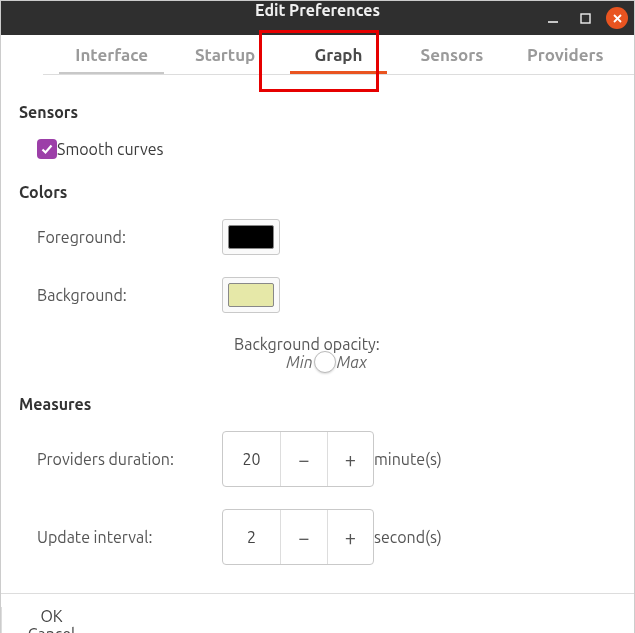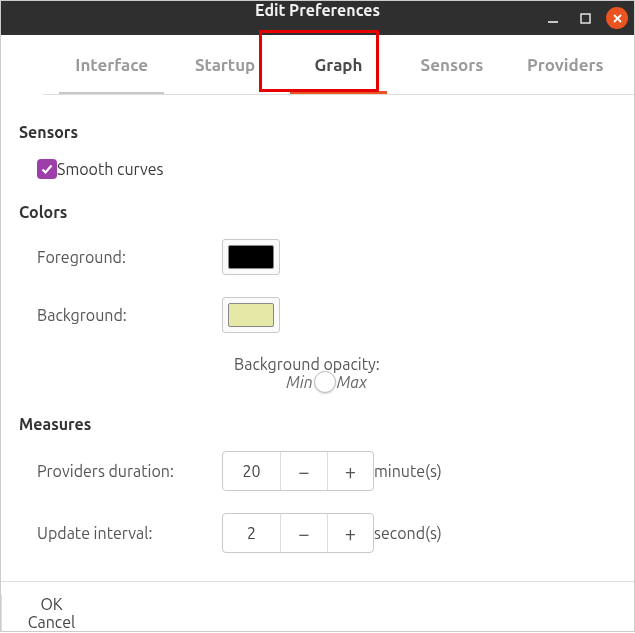--- a/index.html
+++ b/index.html
@@ -49,21 +49,21 @@
     background: #e95420;
     border-radius: 50%;
     color: #fff;
     width: 22px;
     height: 22px;
   }
   .tabs {
     display: flex;
     border-bottom: 1px solid #ddd;
     padding: 0 12px;
-    height: 60px;
+    height: 40px;
     align-items: stretch;
     margin-left: 42px;
   }
   .tab {
     flex: 1;
     display: flex;
     align-items: center;
     justify-content: center;
     color: #9a9a9a;
     font-weight: 600;
@@ -168,21 +168,21 @@
     border-radius: 50%;
     background: #fff;
     border: 1px solid #bbb;
     box-shadow: 0 1px 2px rgba(0,0,0,0.15);
   }
   .spin {
     display: flex;
     border: 1px solid #c9c9c9;
     border-radius: 4px;
     overflow: hidden;
-    height: 40px;
+    height: 56px;
     background: #fff;
   }
   .spin .val {
     width: 58px;
     display: flex;
     align-items: center;
     justify-content: center;
     color: #444;
     border-right: 1px solid #ddd;
   }

